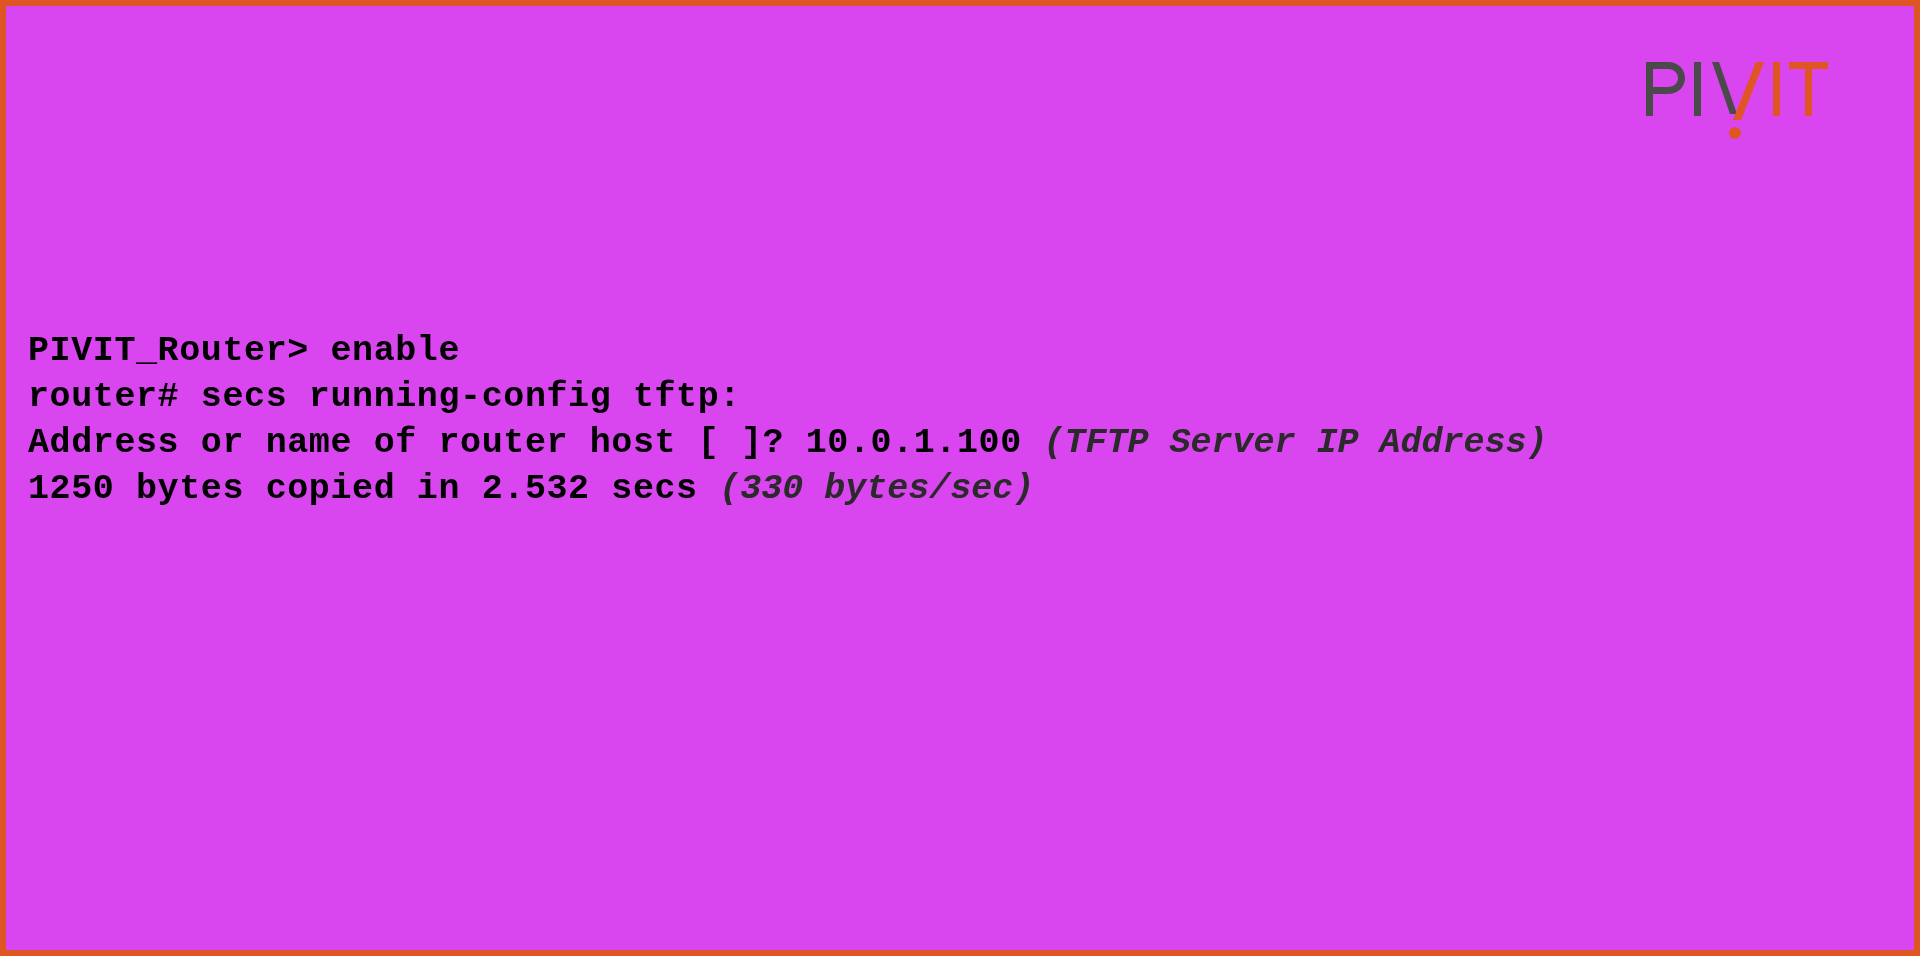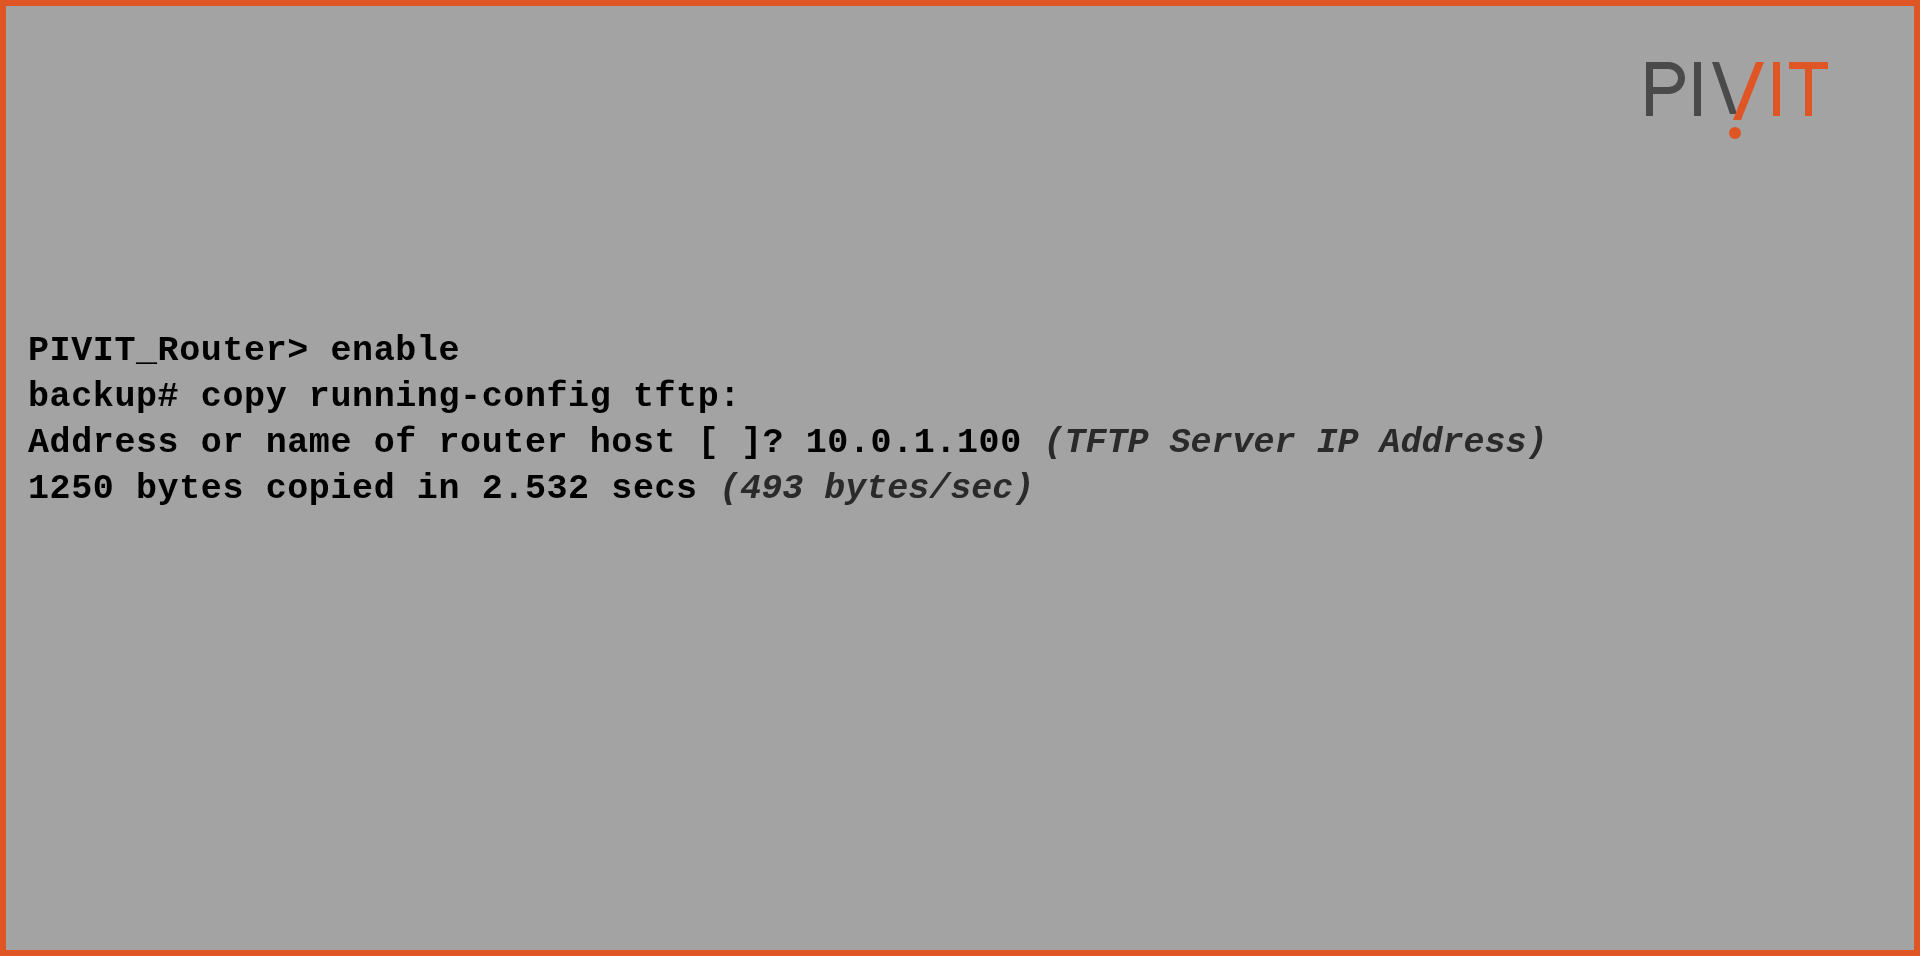--- a/index.html
+++ b/index.html
@@ -11,21 +11,21 @@
     width: 1920px;
     height: 956px;
     font-family: "Liberation Mono", monospace;
     overflow: hidden;
   }
 
   #page {
     position: relative;
     width: 1920px;
     height: 956px;
-    background: #a3a3a3;
+    background: #d946ef;
     box-sizing: border-box;
     border: 6px solid #e05524;
   }
 
   
   #logo {
     position: absolute;
     top: 48px;
     right: 82px;
     width: 190px;
@@ -86,22 +86,22 @@
 
       <rect x="147" y="8" width="39" height="7" fill="#e05524"></rect>
       <rect x="163" y="8" width="7" height="54" fill="#e05524"></rect>
     </svg>
   </div>
 
   <div id="terminal">
 
     <div class="line"><span class="cmd">PIVIT_Router&gt; enable</span><span class="note"></span></div>
 
-    <div class="line"><span class="cmd">backup# copy running-config tftp:</span><span class="note"></span></div>
+    <div class="line"><span class="cmd">router# secs running-config tftp:</span><span class="note"></span></div>
 
     <div class="line"><span class="cmd">Address or name of router host [ ]? 10.0.1.100 </span><span class="note">(TFTP Server IP Address)</span></div>
 
 
-    <div class="line"><span class="cmd">1250 bytes copied in 2.532 secs </span><span class="note">(493 bytes/sec)</span></div>
+    <div class="line"><span class="cmd">1250 bytes copied in 2.532 secs </span><span class="note">(330 bytes/sec)</span></div>
 
 
   </div>
 </div>
 
 </body></html>

